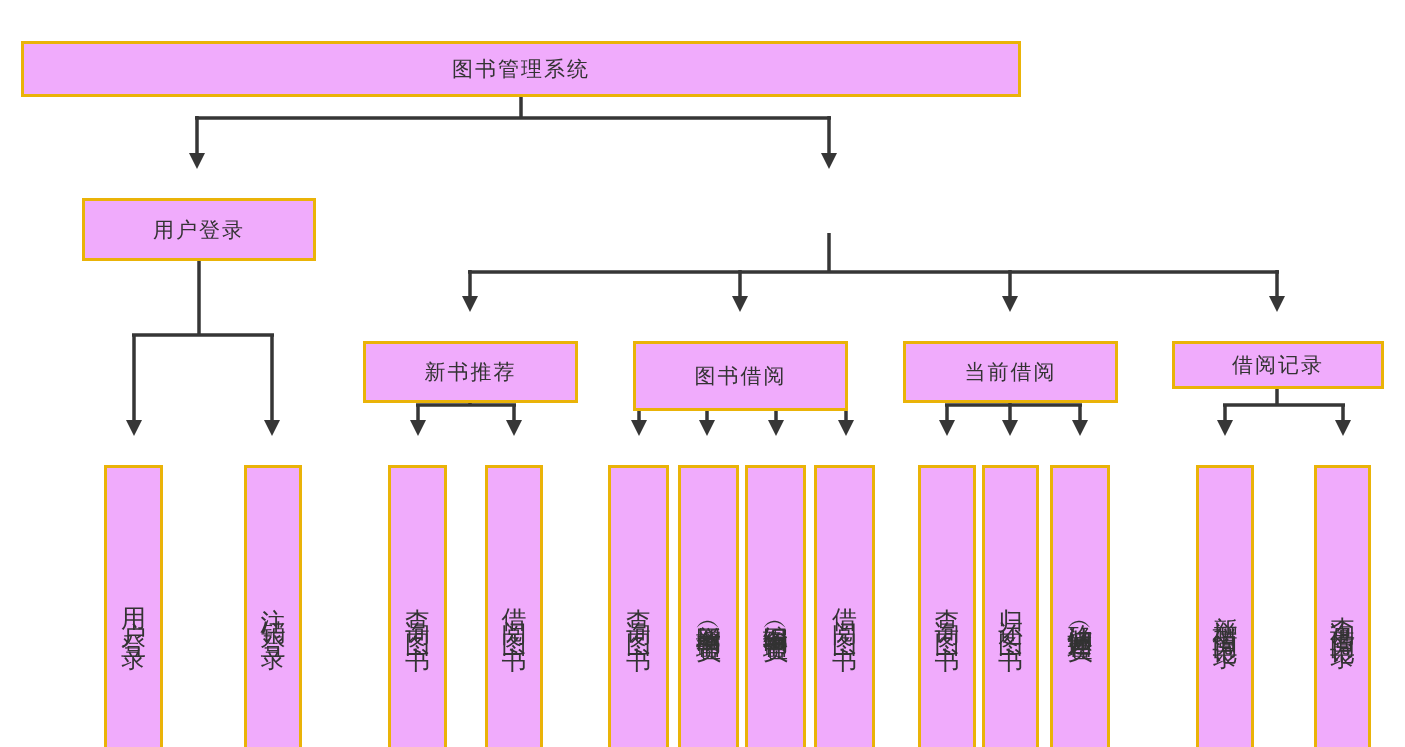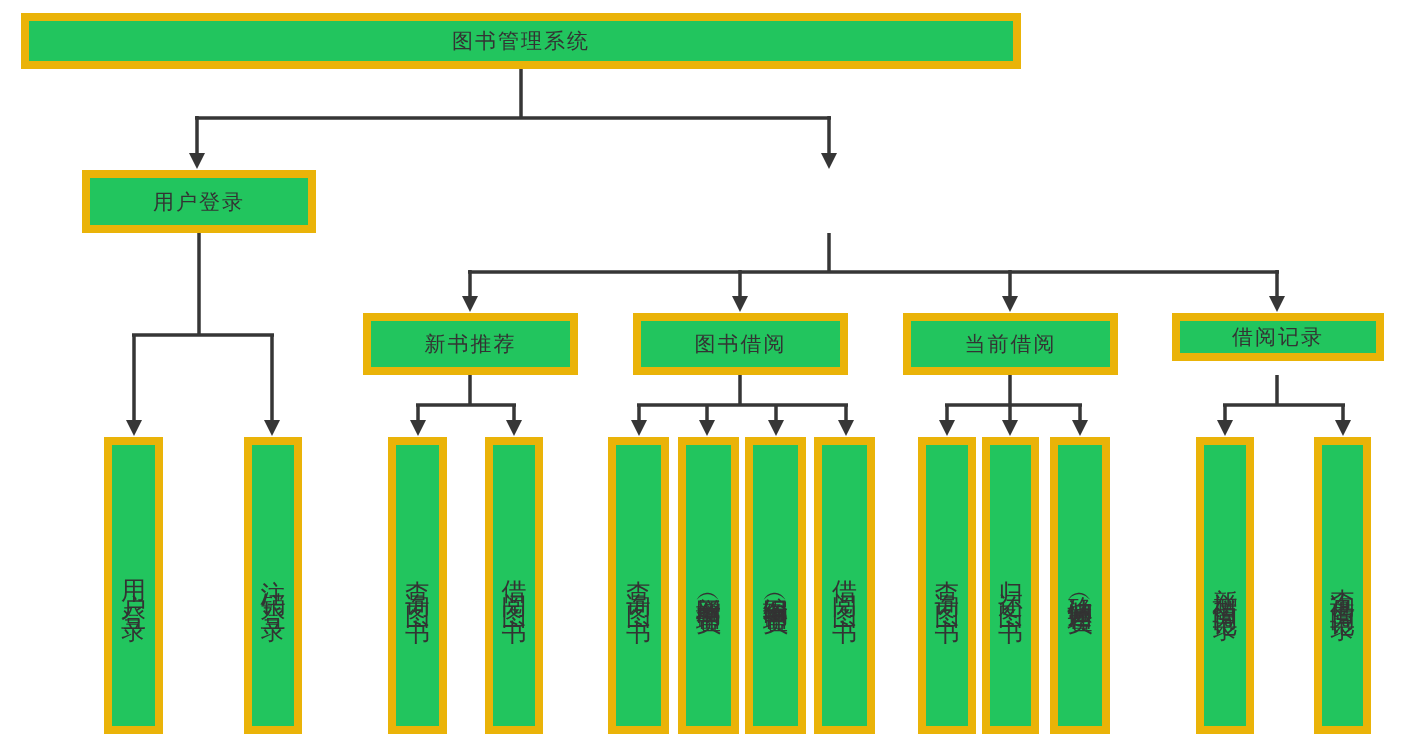--- a/index.html
+++ b/index.html
@@ -24,27 +24,28 @@
   svg.connectors line {
     stroke: #363636;
     stroke-width: 3.5;
   }
   svg.connectors polygon {
     fill: #363636;
   }
   .node {
     position: absolute;
     box-sizing: border-box;
-    border: 8px solid #eab308;
-    background: #22c55e;
+    border: 3px solid #eab308;
+    background: #f0abfc;
     display: flex;
     align-items: center;
     justify-content: center;
     color: #333333;
     z-index: 2;
+    margin-top: 28px;
   }
   .node.h {
     font-size: 21px;
     letter-spacing: 2px;
     white-space: nowrap;
   }
   .node.leaf {
     writing-mode: vertical-rl;
     text-orientation: mixed;
     font-size: 25px;
@@ -131,21 +132,21 @@
     <polygon points="1217,420 1233,420 1225,436"></polygon>
     <line x1="1343" y1="405" x2="1343" y2="424"></line>
     <polygon points="1335,420 1351,420 1343,436"></polygon>
   </svg>
 
   <div class="node h" style="left:21px; top:13px; width:1000px; height:56px;">图书管理系统</div>
 
   <div class="node h" style="left:82px; top:170px; width:234px; height:63px;">用户登录</div>
 
   <div class="node h" style="left:363px; top:313px; width:215px; height:62px;">新书推荐</div>
-  <div class="node h" style="left:633px; top:313px; width:215px; height:62px;">图书借阅</div>
+  <div class="node h" style="left:633px; top:313px; width:215px; height:70px;">图书借阅</div>
   <div class="node h" style="left:903px; top:313px; width:215px; height:62px;">当前借阅</div>
   <div class="node h" style="left:1172px; top:313px; width:212px; height:48px;">借阅记录</div>
 
   <div class="node leaf ls-lg" style="left:104px; top:437px; width:59px; height:297px;">用户登录</div>
   <div class="node leaf ls-lg" style="left:244px; top:437px; width:58px; height:297px;">注销登录</div>
 
   <div class="node leaf ls-lg" style="left:388px; top:437px; width:59px; height:297px;">查询图书</div>
   <div class="node leaf ls-lg" style="left:485px; top:437px; width:58px; height:297px;">借阅图书</div>
 
   <div class="node leaf ls-lg" style="left:608px; top:437px; width:61px; height:297px;">查询图书</div>

